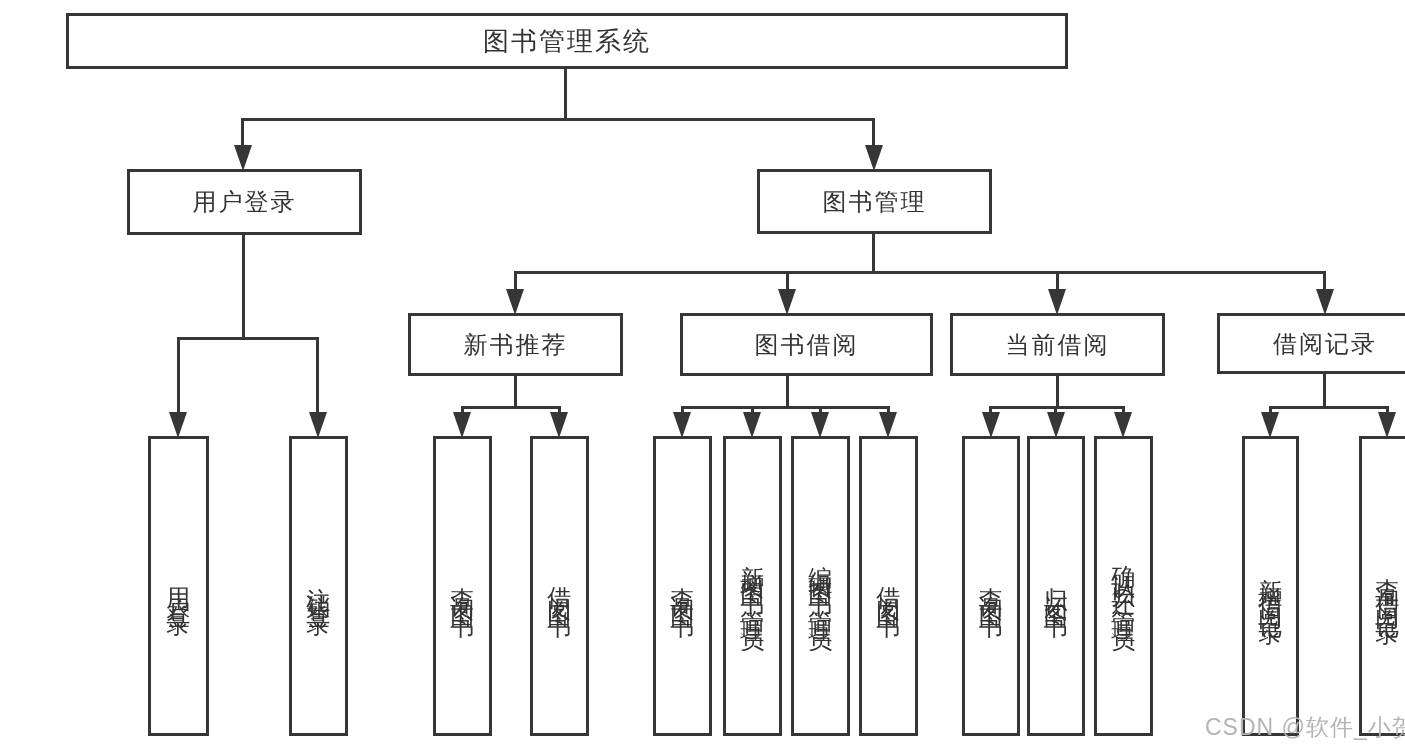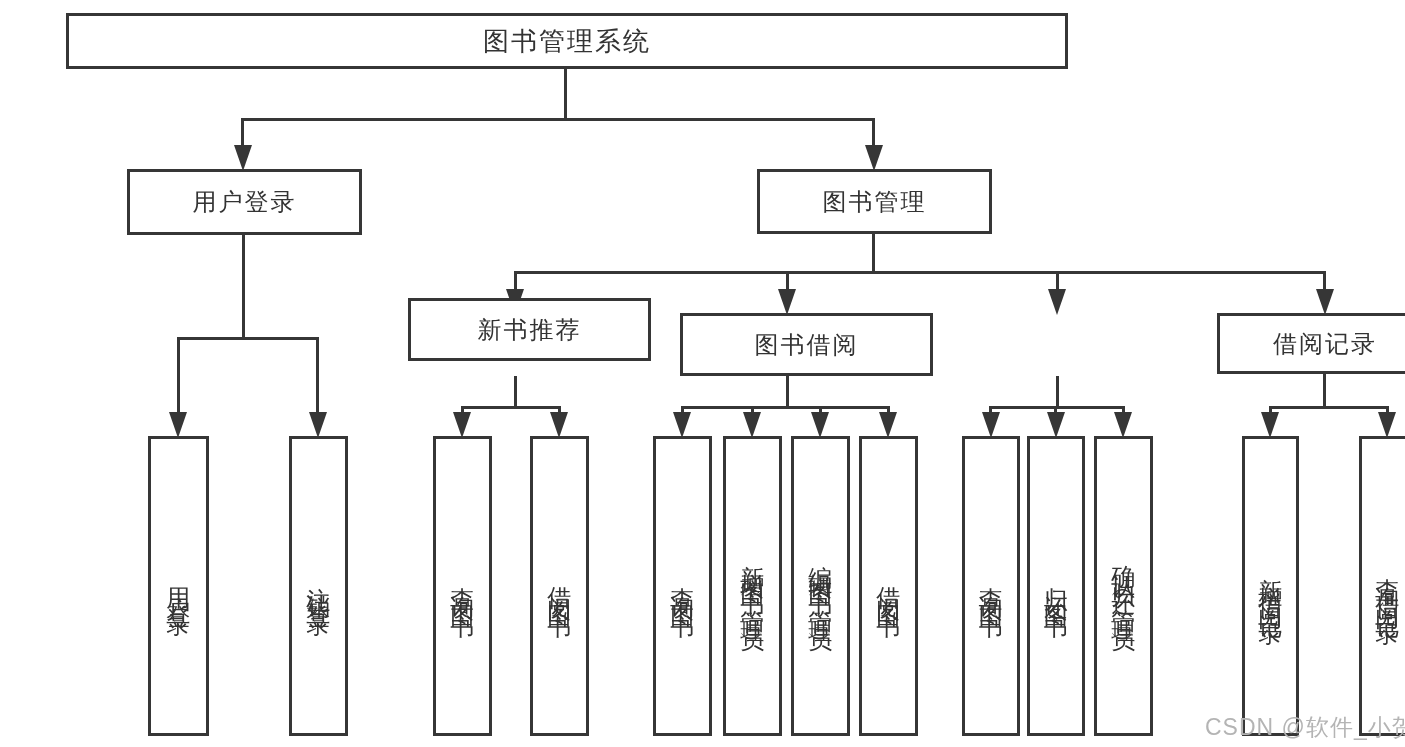--- a/index.html
+++ b/index.html
@@ -72,25 +72,28 @@
   <div class="hline" style="left:470px;top:271px;width:811px;"></div>
   <div class="vline" style="left:469px;top:271px;height:20px;"></div>
   <div class="arrow-down" style="left:461px;top:289px;"></div>
   <div class="vline" style="left:741px;top:271px;height:20px;"></div>
   <div class="arrow-down" style="left:733px;top:289px;"></div>
   <div class="vline" style="left:1011px;top:271px;height:20px;"></div>
   <div class="arrow-down" style="left:1003px;top:289px;"></div>
   <div class="vline" style="left:1278px;top:271px;height:20px;"></div>
   <div class="arrow-down" style="left:1271px;top:289px;"></div>
 
-  <div class="box" style="left:363px;top:298px;width:243px;height:63px;">
+  <div class="box" style="left:363px;top:313px;width:215px;height:63px;">
     <span>新书推荐</span>
   </div>
   <div class="box" style="left:635px;top:313px;width:253px;height:63px;">
     <span>图书借阅</span>
+  </div>
+  <div class="box" style="left:905px;top:313px;width:215px;height:63px;">
+    <span>当前借阅</span>
   </div>
   <div class="box" style="left:1172px;top:313px;width:216px;height:61px;">
     <span>借阅记录</span>
   </div>
 
   <div class="vline" style="left:469px;top:376px;height:32px;"></div>
   <div class="hline" style="left:416px;top:406px;width:100px;"></div>
   <div class="vline" style="left:416px;top:406px;height:10px;"></div>
   <div class="arrow-down" style="left:408px;top:412px;"></div>
   <div class="vline" style="left:513px;top:406px;height:10px;"></div>

